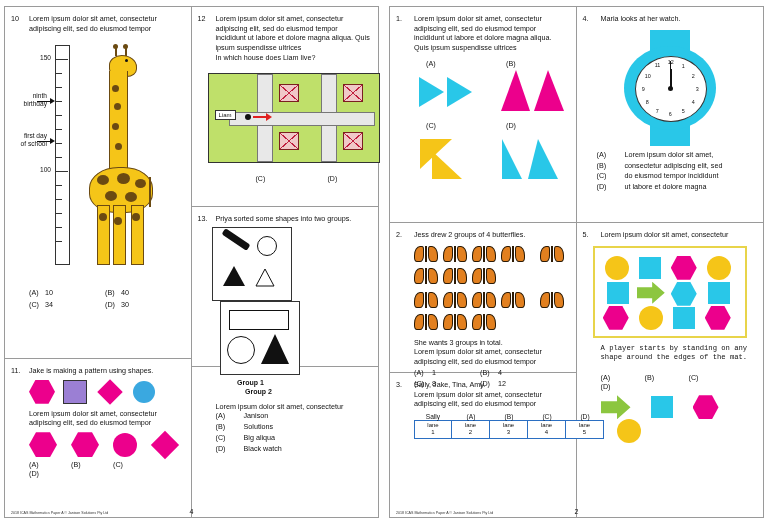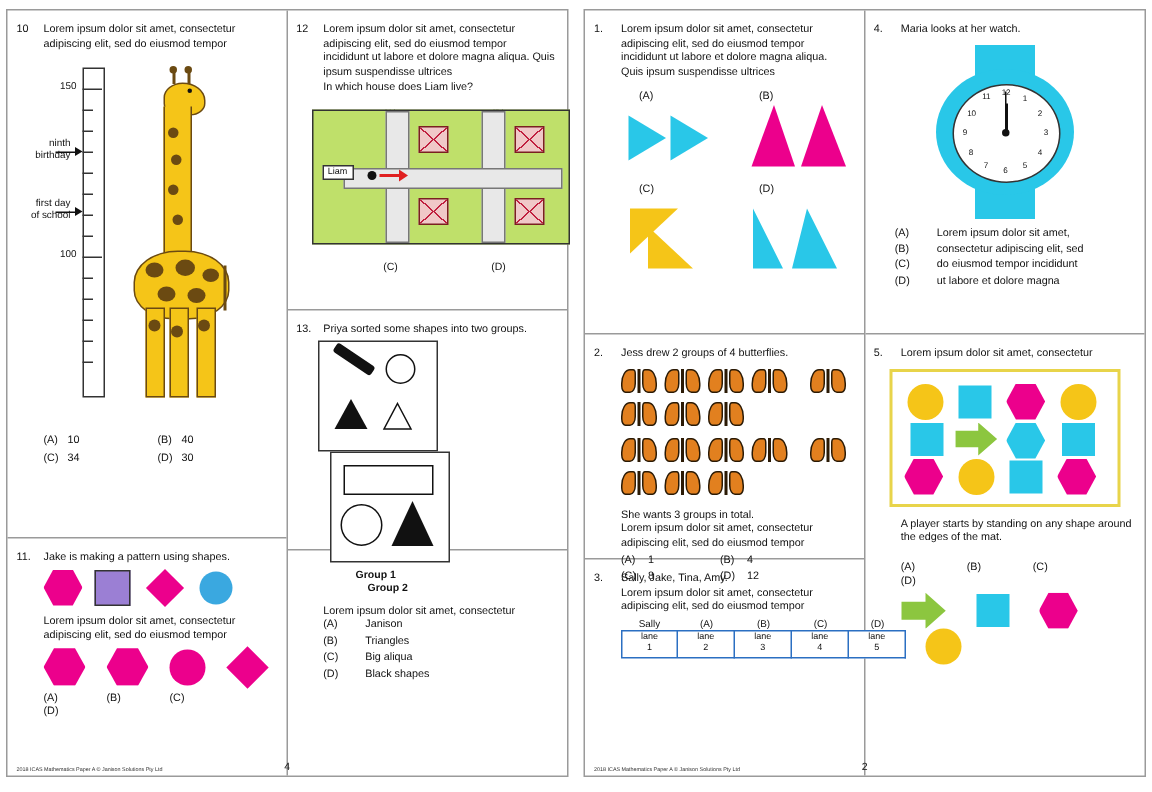--- a/index.html
+++ b/index.html
@@ -357,29 +357,29 @@
 
       <div class="opts">
         <table>
           <tbody>
               <tr>
             <td class="opt-lab">(A)</td>
             <td>Janison</td>
           </tr>
           <tr>
             <td class="opt-lab">(B)</td>
-            <td>Triangles</td>
+            <td>Solutions</td>
           </tr>
           <tr>
             <td class="opt-lab">(C)</td>
             <td>Big aliqua</td>
           </tr>
           <tr>
             <td class="opt-lab">(D)</td>
-            <td>Black shapes</td>
+            <td>Black watch</td>
           </tr>
         </tbody>
           </table>
       </div>
     </div>
 
     <div class="cell last" style="height:138px;border-bottom:none;"></div>
   </div>
 
   <div class="footer">
@@ -592,21 +592,21 @@
         <span class="arrowshape" style="position:absolute;left:42px;top:34px;width:28px;height:22px;background:#8cc63f;"></span>
         <span class="hex" style="position:absolute;left:76px;top:34px;width:26px;height:24px;background:#29c7e8;"></span>
         <span class="sq" style="position:absolute;left:113px;top:34px;width:22px;height:22px;background:#29c7e8;"></span>
 
         <span class="hex" style="position:absolute;left:8px;top:58px;width:26px;height:24px;background:#ec008c;"></span>
         <span class="circle" style="position:absolute;left:44px;top:58px;width:24px;height:24px;background:#f5c518;"></span>
         <span class="sq" style="position:absolute;left:78px;top:59px;width:22px;height:22px;background:#29c7e8;"></span>
         <span class="hex" style="position:absolute;left:110px;top:58px;width:26px;height:24px;background:#ec008c;"></span>
       </div>
 
-      <div class="qbody" style="margin-top:6px;">A player starts by standing on any shape around the edges of the mat.</div>
+      <div class="qbody" style="margin-top:6px;font-family:Liberation Mono, monospace;">A player starts by standing on any shape around the edges of the mat.</div>
 
       <div style="margin-left:16px;margin-top:10px;font-size:7.2px;">
         <span style="display:inline-block;width:42px;">(A)</span>
         <span style="display:inline-block;width:42px;">(B)</span>
         <span style="display:inline-block;width:42px;">(C)</span>
         <span style="display:inline-block;width:42px;">(D)</span>
       </div>
       <div style="margin-left:16px;margin-top:4px;">
         <span class="arrowshape" style="width:30px;height:24px;background:#8cc63f;vertical-align:middle;"></span>
         <span class="sq" style="width:22px;height:22px;background:#29c7e8;vertical-align:middle;margin-left:18px;"></span>

